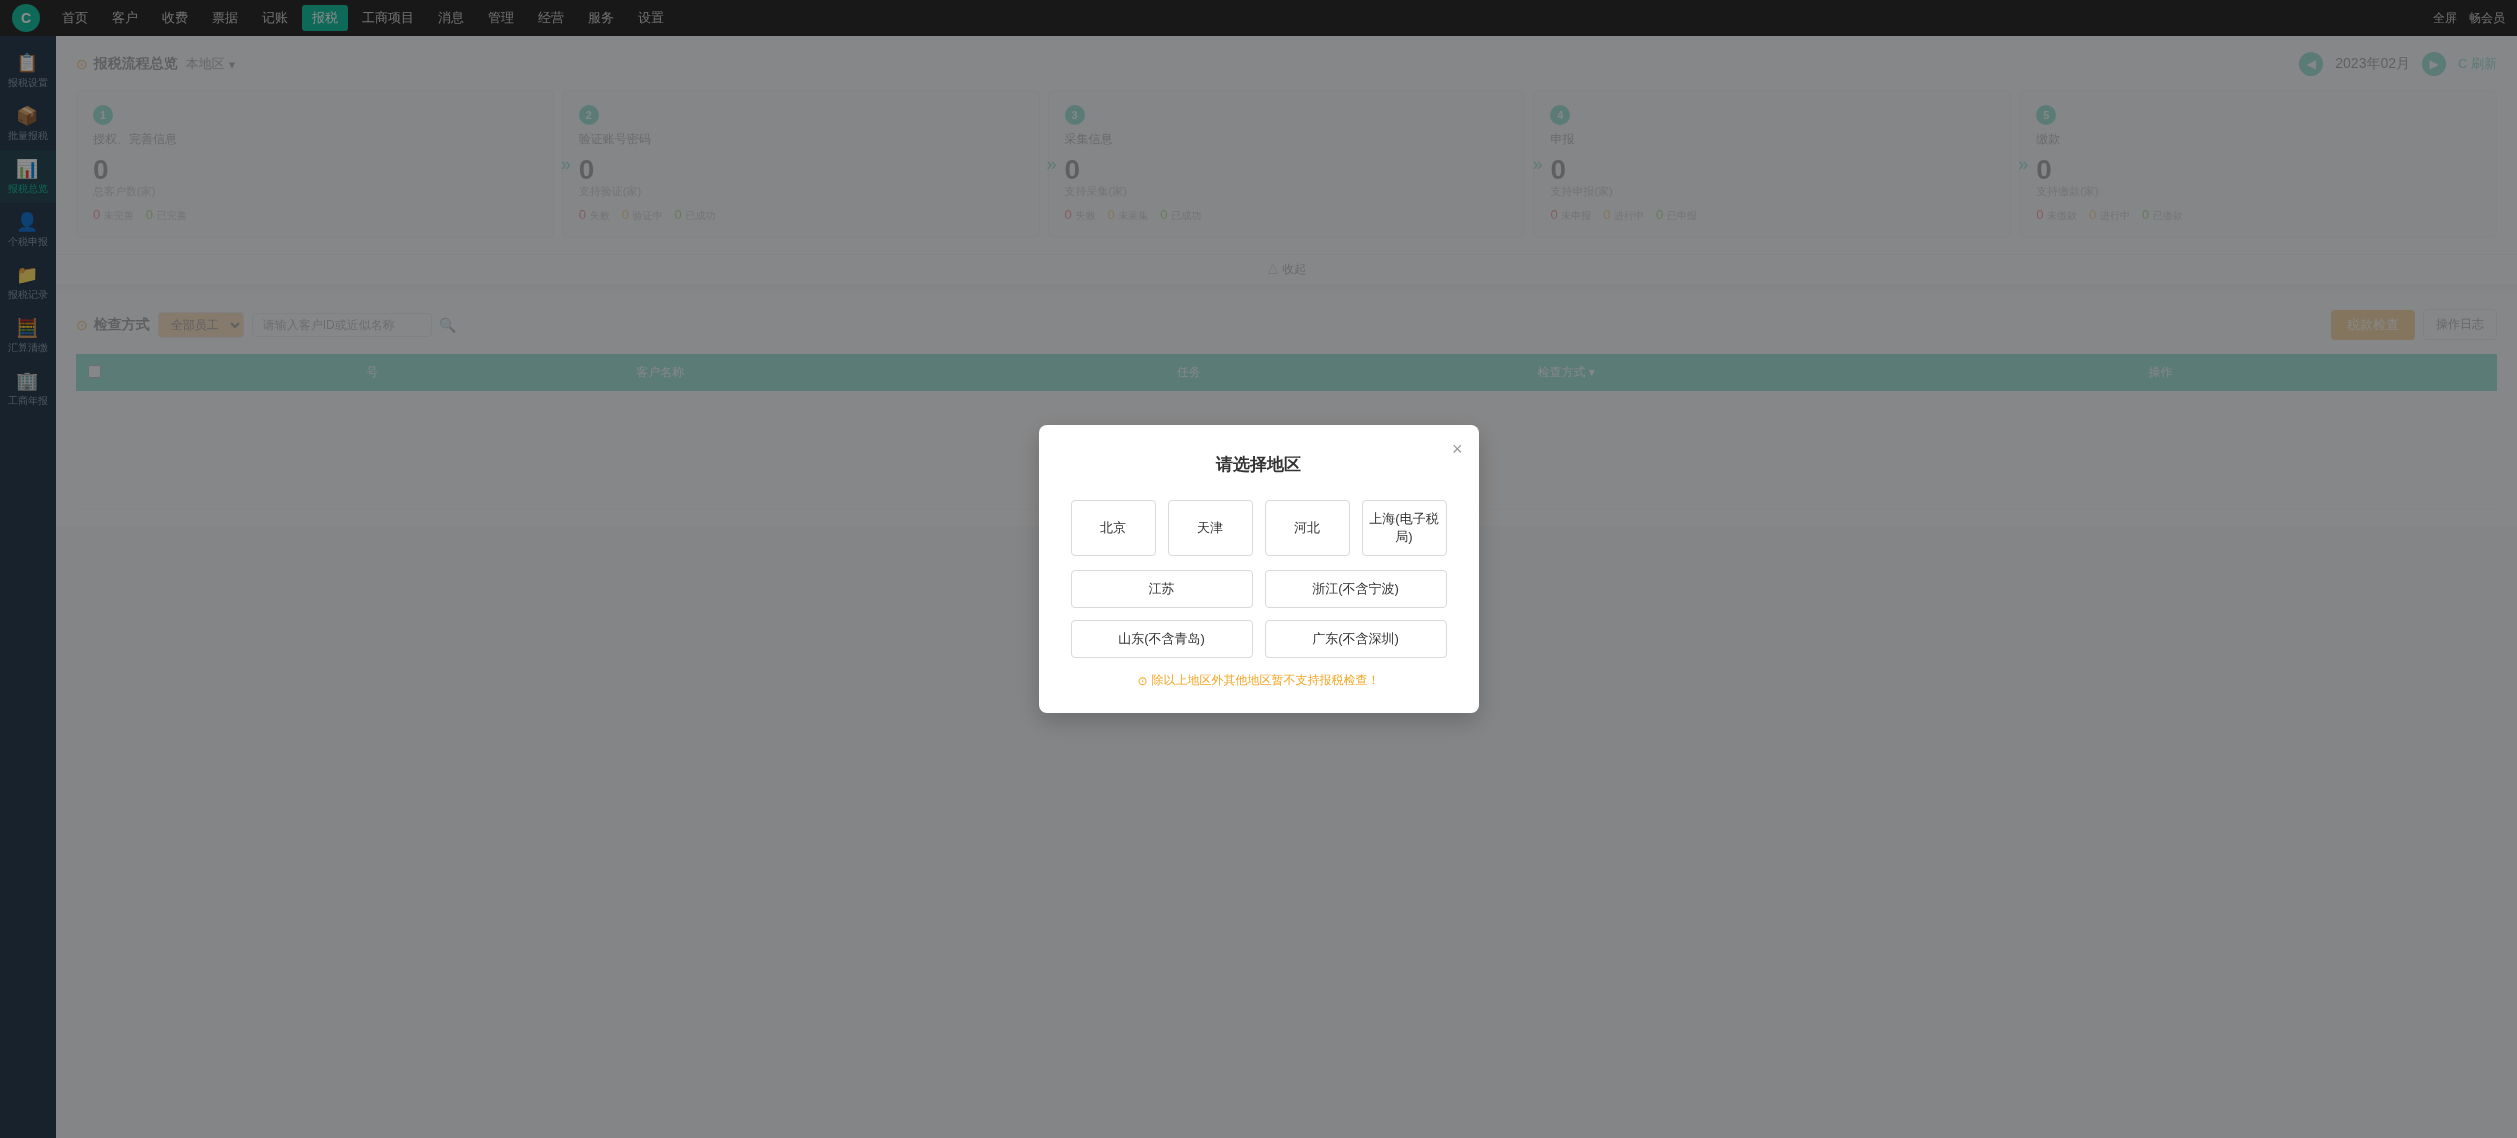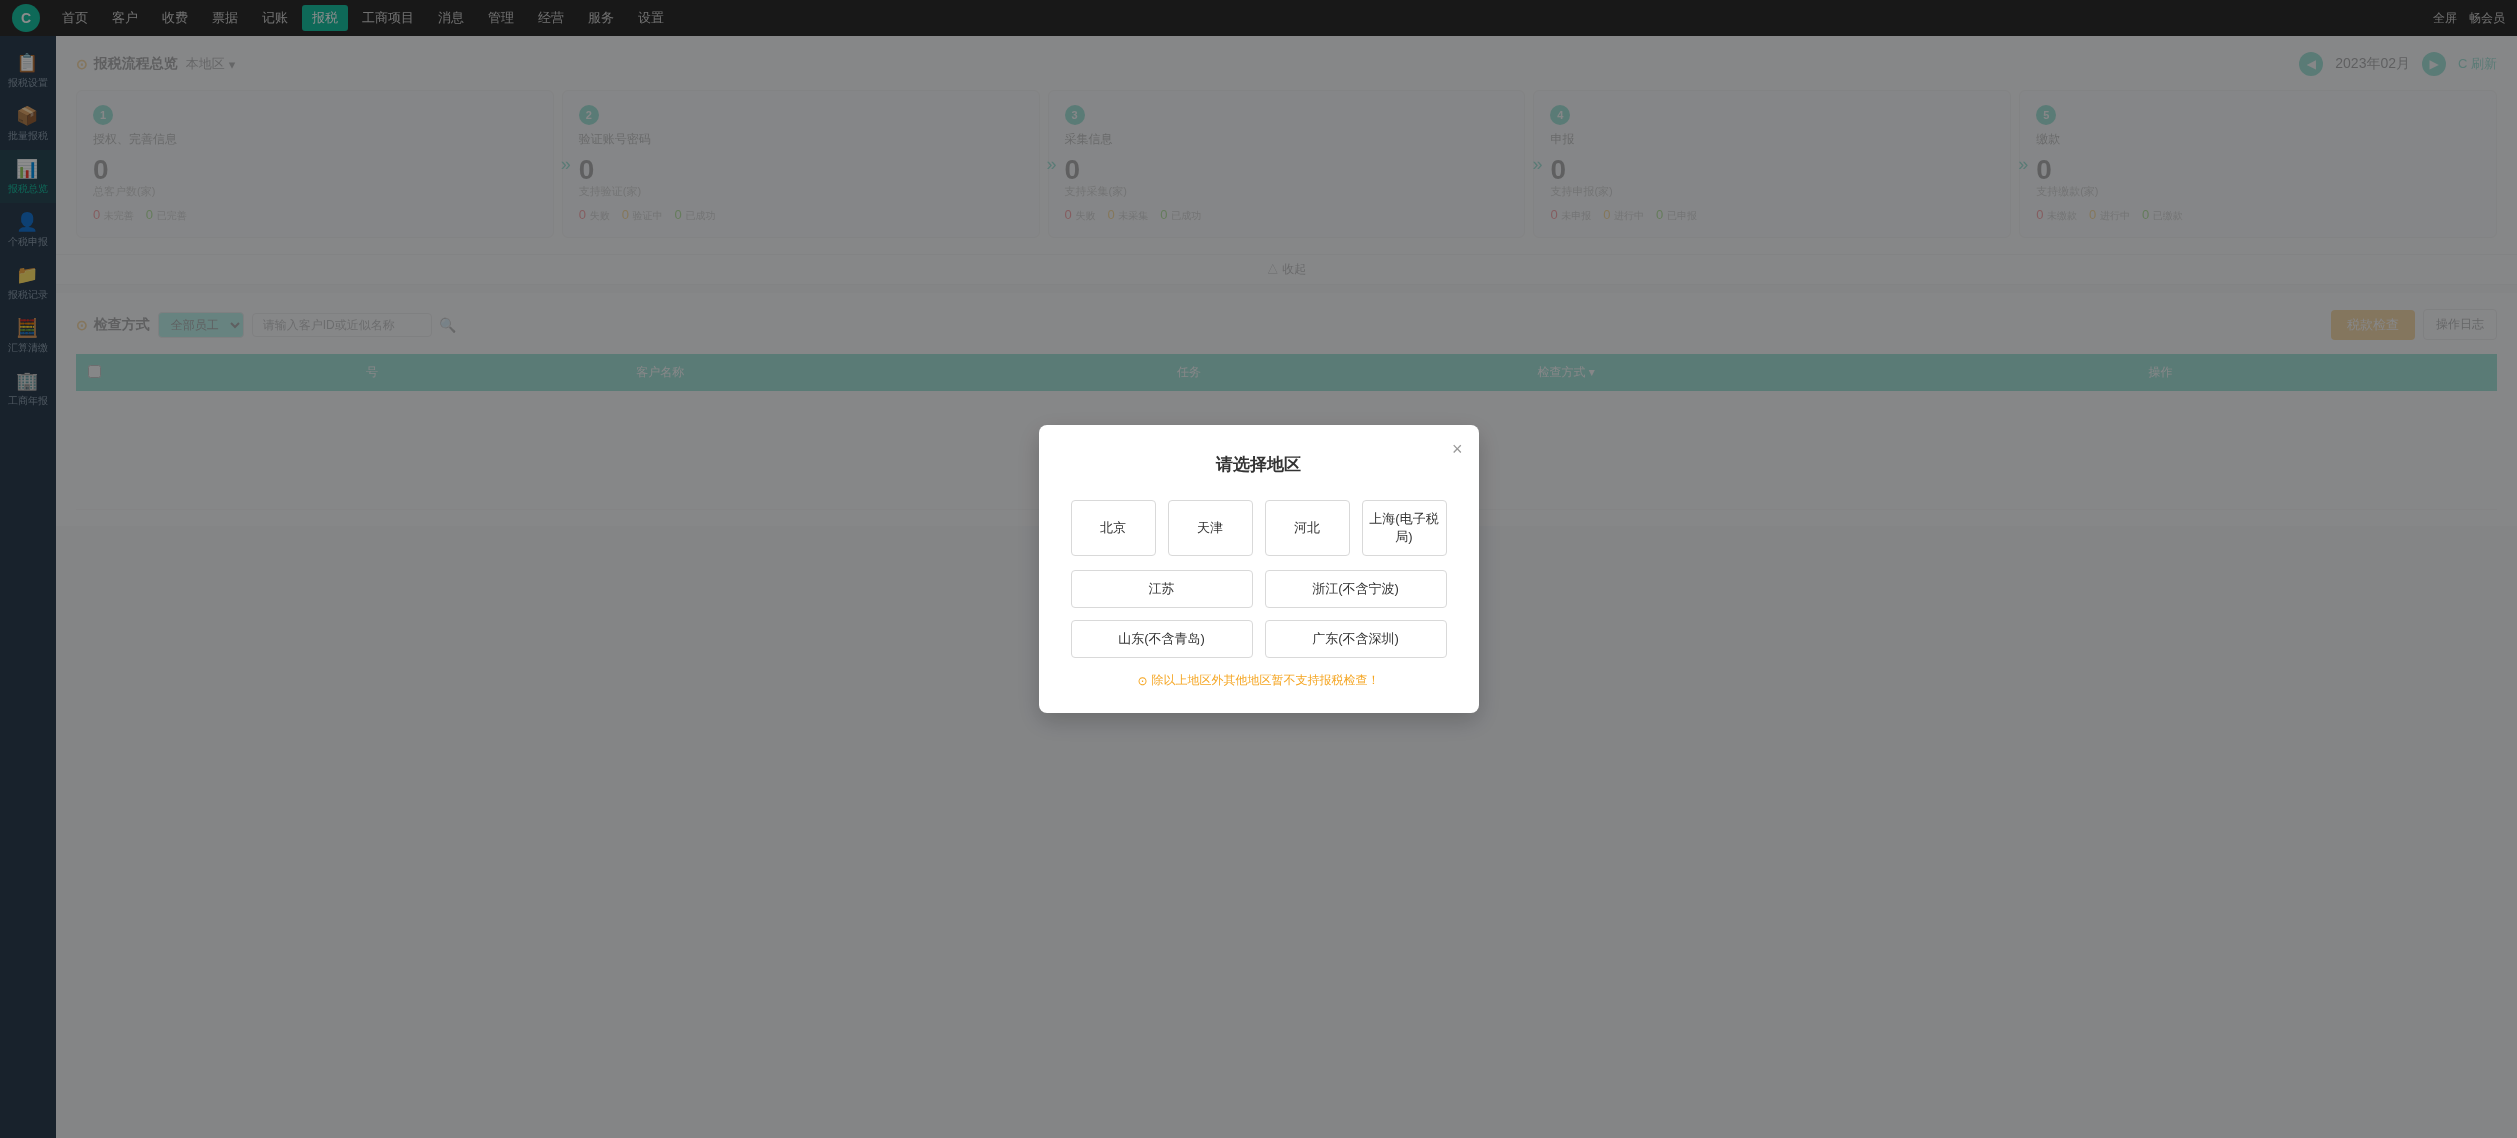--- a/index.html
+++ b/index.html
@@ -104,21 +104,21 @@
       border-bottom: 1px solid #e8e8e8; cursor: pointer; color: #666; font-size: 12px;
     }
 
     
     .tax-check-section { background: #fff; margin-top: 8px; padding: 16px 20px; }
     .section-header { display: flex; align-items: center; margin-bottom: 14px; gap: 8px; }
     .section-title { font-size: 14px; font-weight: bold; color: #333; display: flex; align-items: center; gap: 6px; }
     .filter-area { display: flex; align-items: center; gap: 8px; }
     .filter-select {
       border: 1px solid #d9d9d9; border-radius: 4px; padding: 4px 8px;
-      font-size: 12px; color: #333; background: #5eead4; cursor: pointer;
+      font-size: 12px; color: #333; background: #fdba74; cursor: pointer;
     }
     .search-input {
       border: 1px solid #d9d9d9; border-radius: 4px; padding: 4px 10px;
       font-size: 12px; width: 180px; outline: none;
     }
     .search-btn {
       background: none; border: none; color: #999; cursor: pointer; font-size: 14px;
     }
     .check-btn {
       background: #f5a623; color: #fff; border: none; border-radius: 4px;

